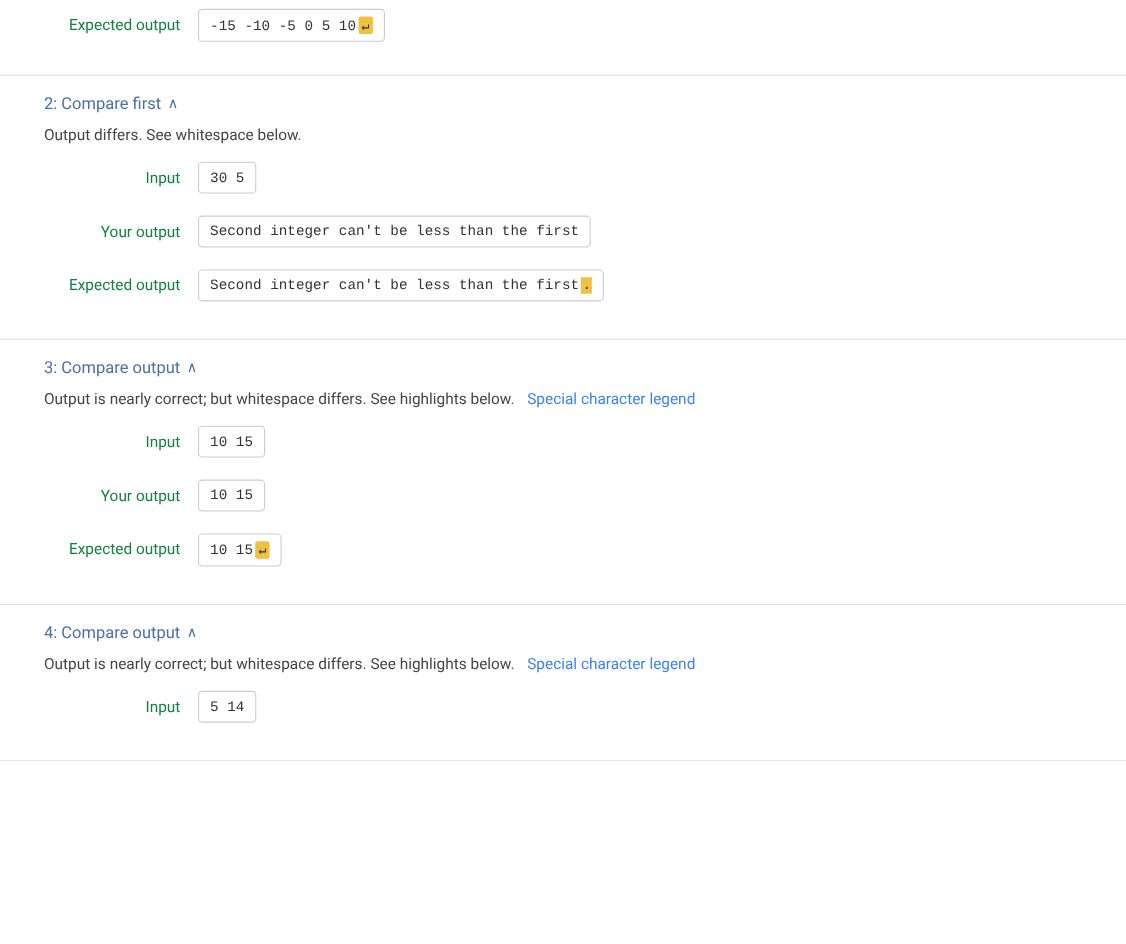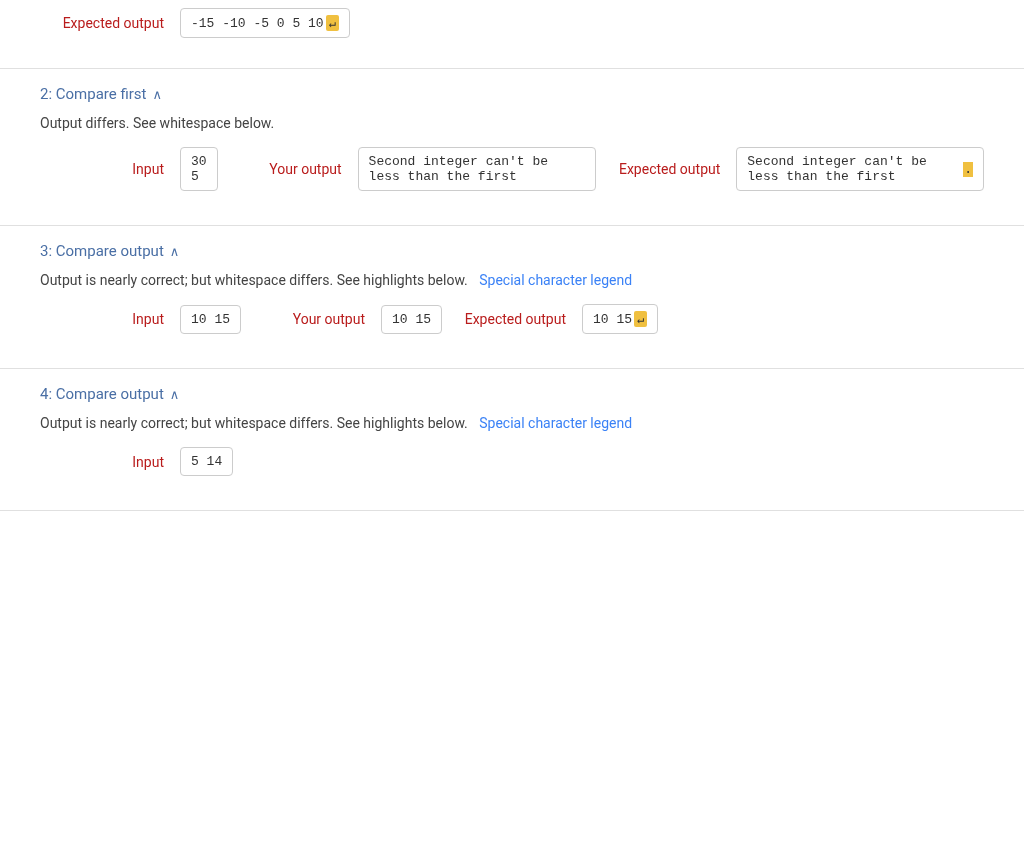--- a/index.html
+++ b/index.html
@@ -22,21 +22,21 @@
     }
     .row {
       display: flex;
       align-items: center;
       margin-bottom: 10px;
     }
     .label {
       min-width: 140px;
       text-align: right;
       padding-right: 16px;
-      color: #b91c1c;
+      color: #15803d;
       font-size: 14px;
     }
     .output-box {
       border: 1px solid #ccc;
       border-radius: 4px;
       padding: 6px 10px;
       font-family: 'Courier New', Courier, monospace;
       font-size: 13px;
       background: #fff;
       display: inline-flex;
@@ -80,21 +80,22 @@
     }
     .special-char-link {
       color: #3b82f6;
       text-decoration: none;
       cursor: pointer;
       margin-left: 8px;
       font-size: 14px;
     }
     .fields-group {
       display: flex;
-      flex-direction: row;
+      flex-direction: column;
+      gap: 10px;
     }
   </style>
 </head>
 <body>
 
 <div class="page-wrapper">
 
   <div class="top-section">
     <div class="row">
       <span class="label">Expected output</span>

